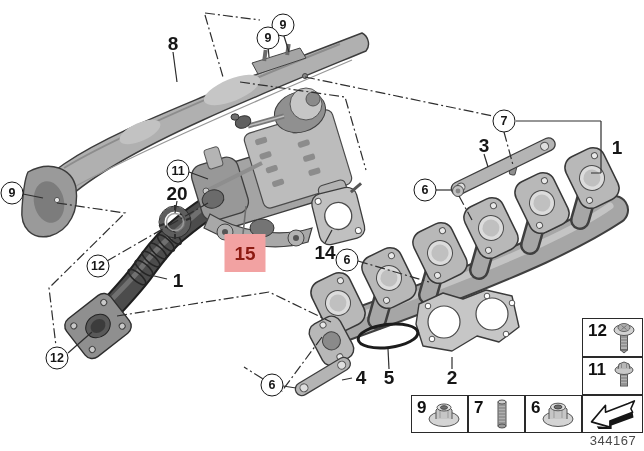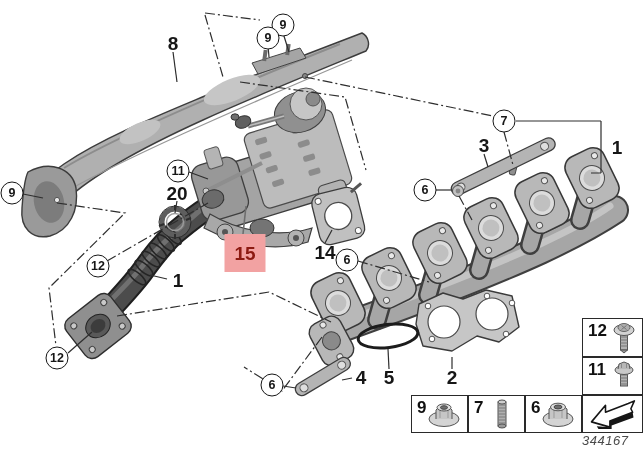--- a/index.html
+++ b/index.html
@@ -11,22 +11,22 @@
       line-height:1;user-select:none;cursor:pointer;}
   .co.circled{width:21px;height:21px;background:#fff;border:1.7px solid #161616;border-radius:50%;
       display:flex;align-items:center;justify-content:center;font-size:12.5px;}
   .co.plain{font-size:19px;cursor:default;}
   .co.highlight{width:41px;height:38px;display:flex;align-items:center;justify-content:center;
       font-size:19px;}
   
   .legend-box{position:absolute;background:#fff;border:1.6px solid #2a2a2a;box-sizing:border-box;
       display:flex;align-items:center;justify-content:flex-end;padding:2px 5px;cursor:pointer;}
   .legend-num{position:absolute;left:5px;top:2px;font-weight:700;font-size:17px;color:#111;}
-  .diagram-number{position:absolute;left:582px;top:433px;width:62px;
-      font-size:13px;color:#4a4a4a;letter-spacing:.5px;font-style:italic;}
+  .diagram-number{position:absolute;left:582px;top:433px;width:62px;text-align:center;
+      font-size:13px;color:#4a4a4a;letter-spacing:.5px;}
 </style>
 </head>
 <body>
 
 <div class="stage">
 
   <svg class="art" width="644" height="451" viewBox="0 0 644 451">
 
     <g>
       <path d="M362,33 C368,36 371,45 366,51 C320,70 258,95 203,120 C148,145 96,172 66,200 L42,228 C30,234 20,224 24,210 C31,190 48,175 64,164 C104,137 162,114 212,93 C266,70 322,48 362,33 Z" fill="#b0b0b0" stroke="#3c3c3c" stroke-width="1.4"></path>

